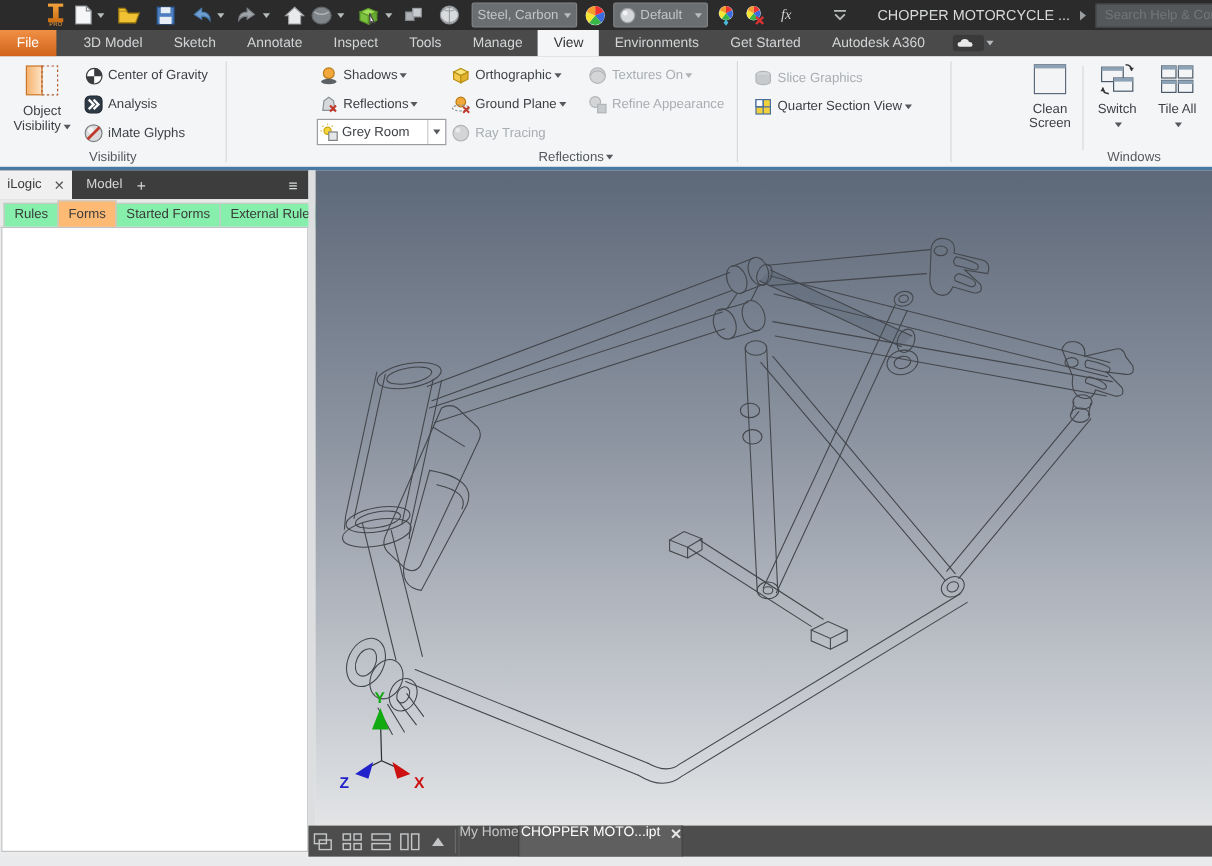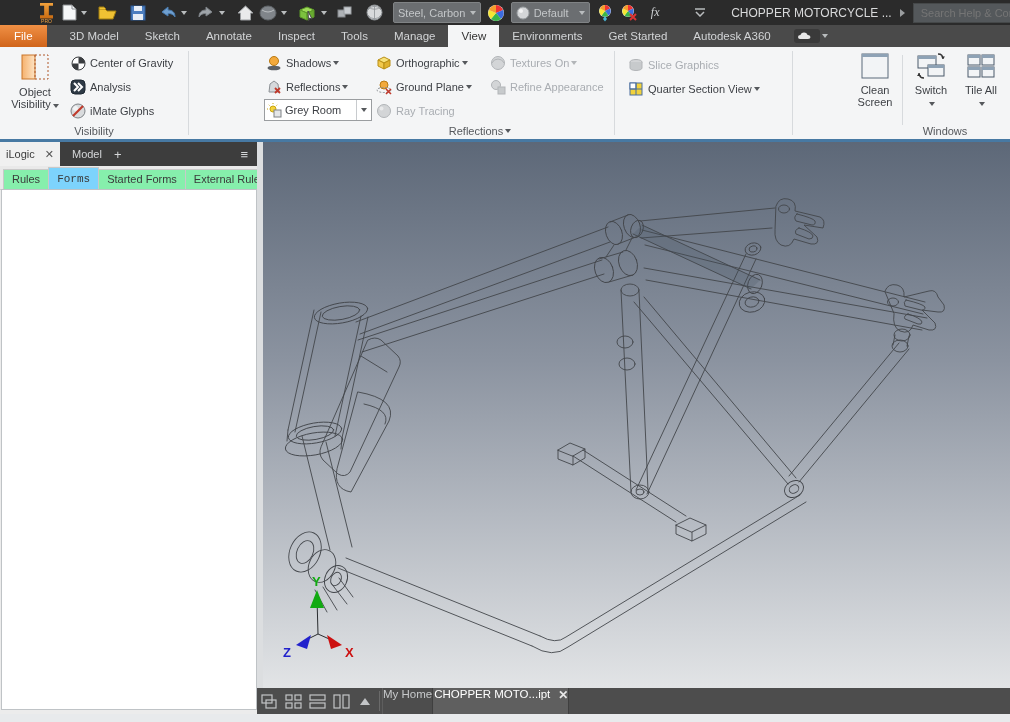--- a/index.html
+++ b/index.html
@@ -45,21 +45,21 @@
   
   #panelstrip{left:0;top:142px;width:257px;height:24px;background:#3d3d3d;display:flex;align-items:stretch;}
   .ptab{background:#f0f0f0;color:#3a3a3a;font-size:11px;display:flex;align-items:center;padding:0 6px;}
   .ptab .x{margin-left:10px;color:#555;font-size:11px;}
   .pmodel{color:#d5d7d9;font-size:11px;display:flex;align-items:center;padding:0 12px;}
   .pplus{color:#d5d7d9;font-size:13px;display:flex;align-items:center;}
   .pham{margin-left:auto;color:#d5d7d9;display:flex;align-items:center;padding:0 8px;font-size:13px;letter-spacing:1px;}
   #paneltabs{left:0;top:166px;width:257px;height:23px;background:#e9e9e9;display:flex;align-items:flex-end;border-bottom:1px solid #cfcfcf;}
   .stab{font-size:11px;color:#3a3a3a;padding:3px 8px 4px;border:1px solid #c9c9c9;border-bottom:none;background:#86efac;margin-left:-1px;white-space:nowrap;}
   .stab.first{margin-left:3px;}
-  .stab.active{background:#7dd3fc;padding-top:5px;position:relative;z-index:2;font-family:Liberation Mono, monospace;}
+  .stab.active{background:#fdba74;padding-top:5px;position:relative;z-index:2;}
   #panelbody{left:1px;top:189px;width:254px;height:519px;background:#fff;border:1px solid #bfc3c6;}
   #splitter{left:257px;top:142px;width:6px;height:546px;background:#dcdee0;}
   
   #viewport{left:263px;top:142px;width:747px;height:546px;background:linear-gradient(#5d6878,#8b93a0 40%,#e2e4e6);}
   
   #bottombar{left:257px;top:688px;width:753px;height:26px;background:#4d4d4d;display:flex;align-items:stretch;}
   .bb-ic{display:flex;align-items:center;justify-content:center;width:24px;flex:0 0 auto;}
   .bb-sep{width:1px;background:#6a6a6a;margin:3px 2px;}
   .bbtab{display:flex;font-size:11.5px;color:#c6c8ca;padding:0 0;border-left:1px solid #5e5e5e;border-right:1px solid #3f3f3f;}
   .bbtab.active{background:#5f5f5f;color:#fff;}

